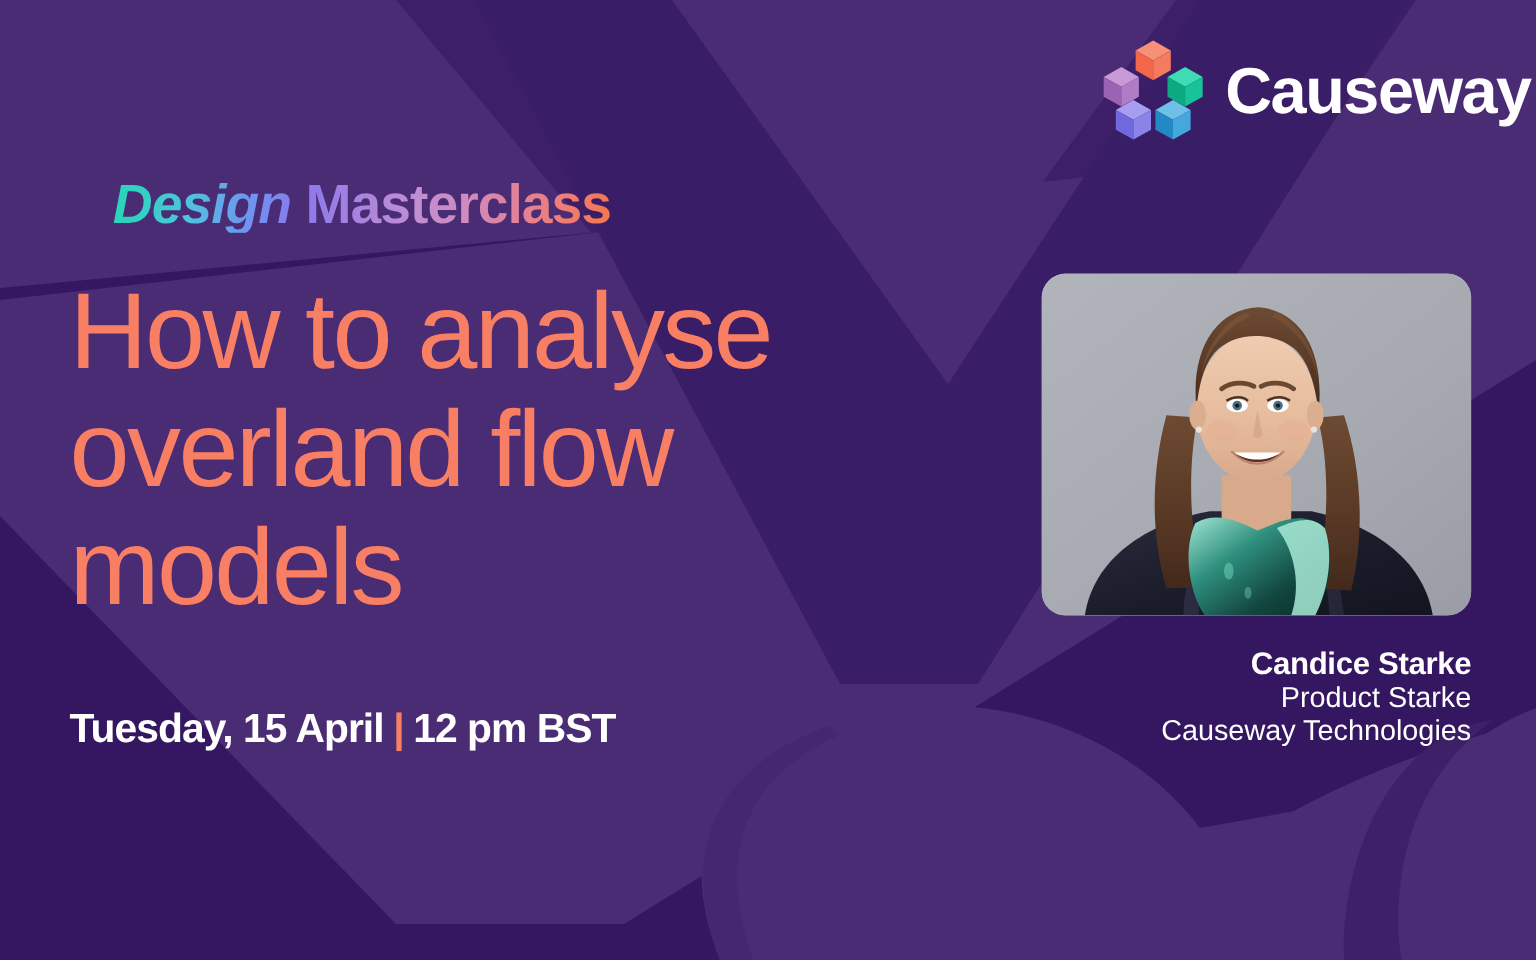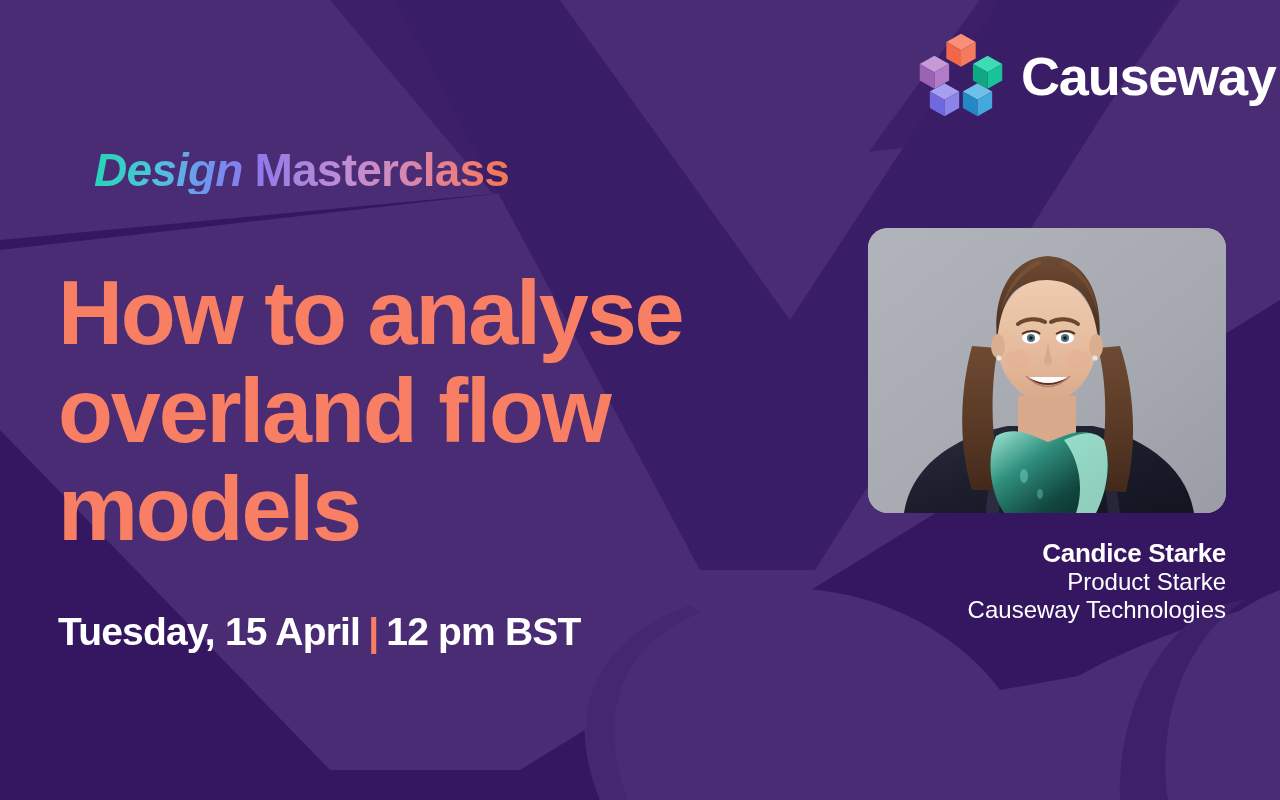--- a/index.html
+++ b/index.html
@@ -72,31 +72,30 @@
   .kicker .k-italic { font-style:italic;margin-left:36px; }
   .kicker .k-roman  { font-style:normal; }
 
   
   .headline {
     position:absolute;
     left:58px; top:228px;
     width:760px;
     color:#f97f64;
     font-size:90px;
-    font-weight:bold;
+    font-weight:normal;
     line-height:1.09;
     letter-spacing:-2.2px;
-    margin-top:36px;
   }
 
   
   .dateline {
     position:absolute;
-    left:58px; top:610px;
-    font-size:39px;
+    left:58px; top:588px;
+    font-size:34px;
     font-weight:bold;
     color:#ffffff;
     letter-spacing:-0.8px;
     white-space:nowrap;
   }
   .dateline .sep {
     color:#f97f64;
     padding:0 8px;
   }
 

